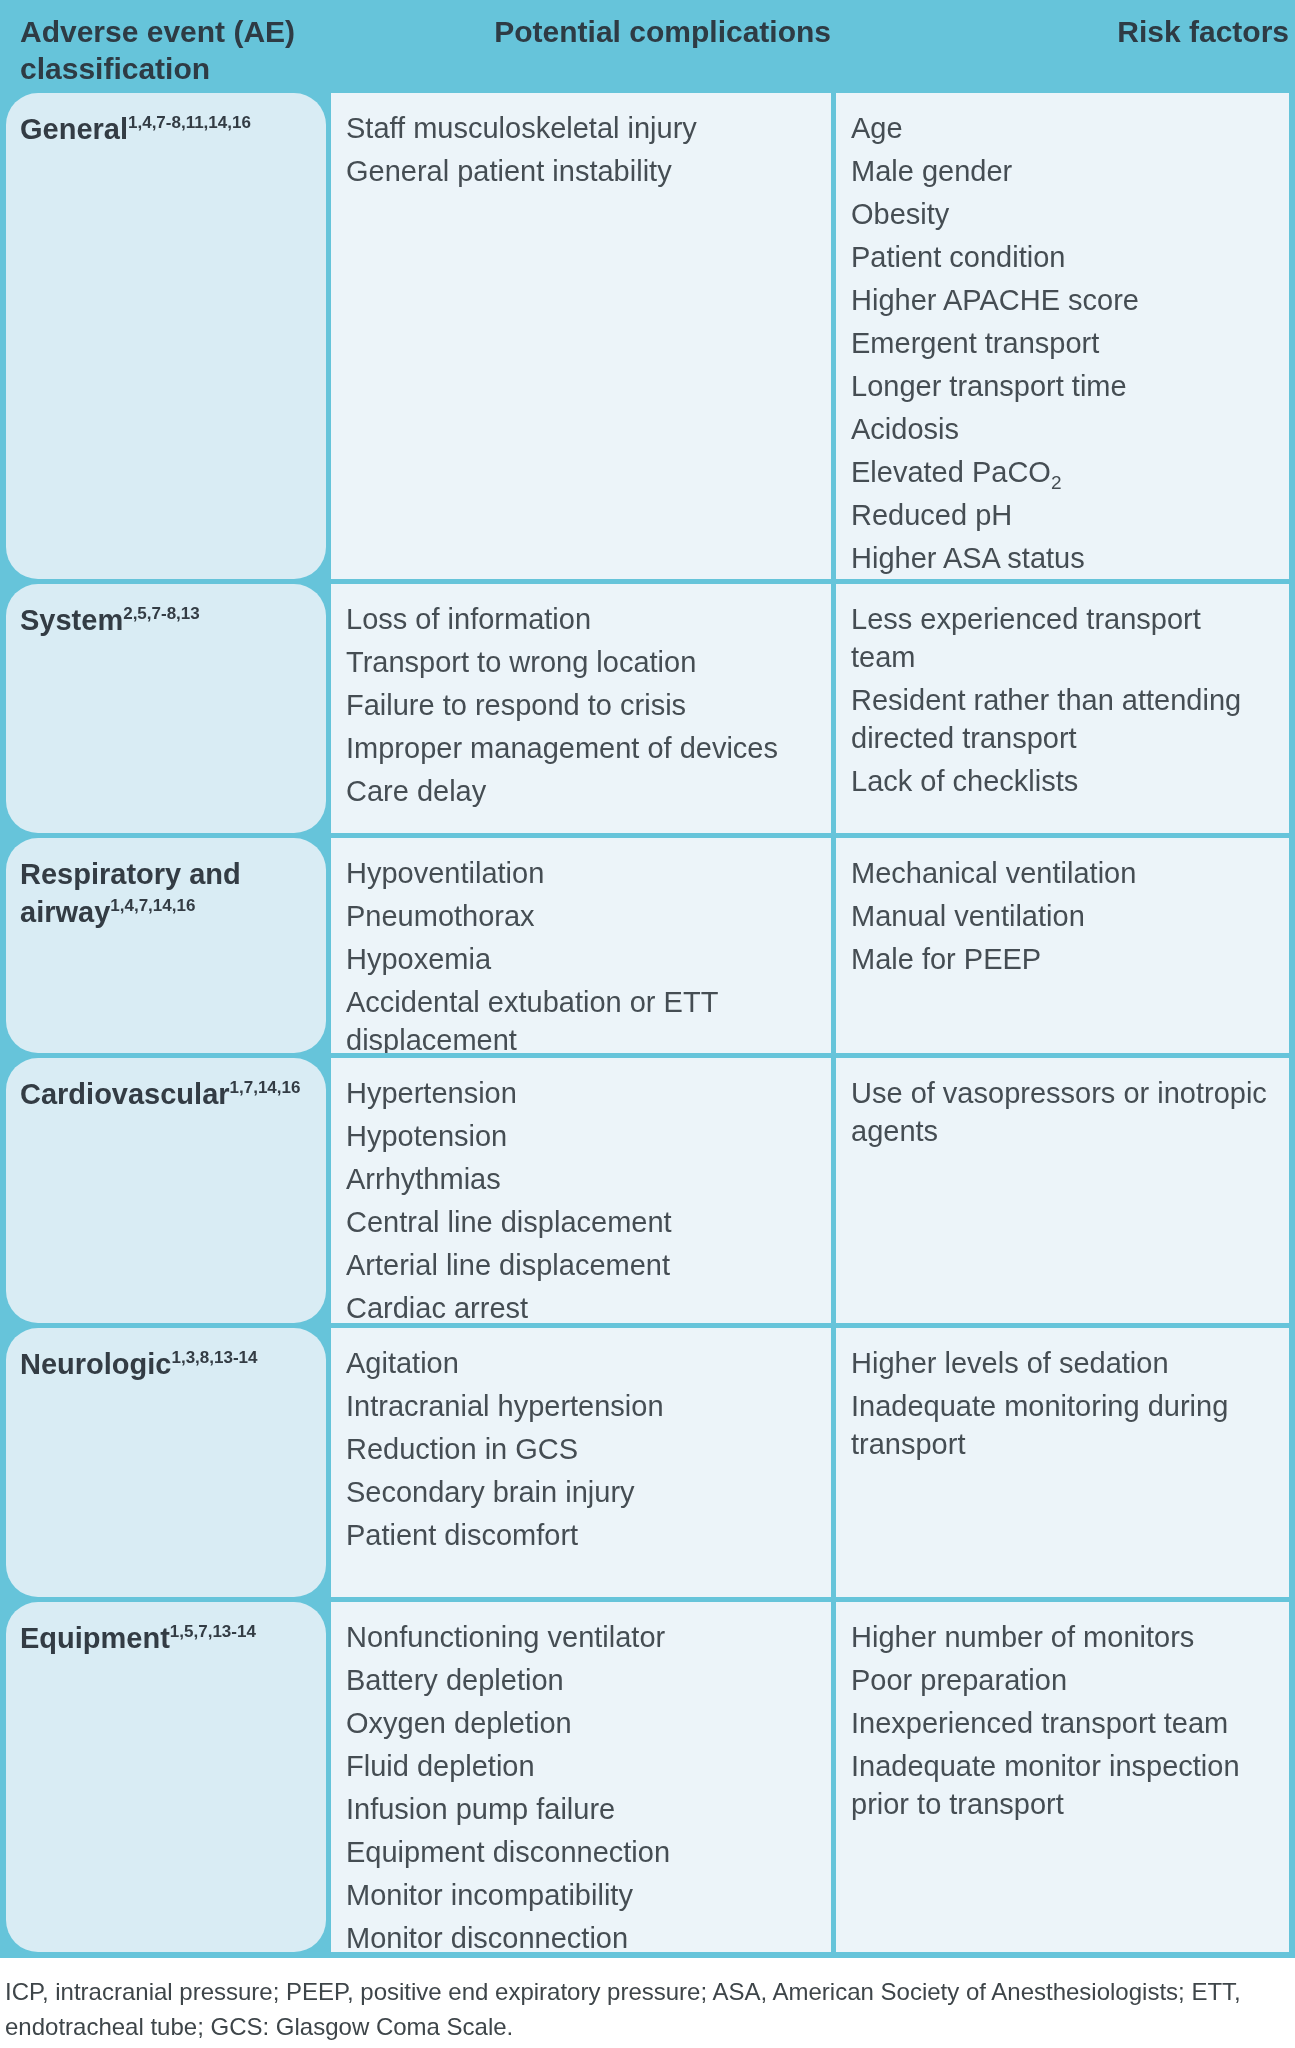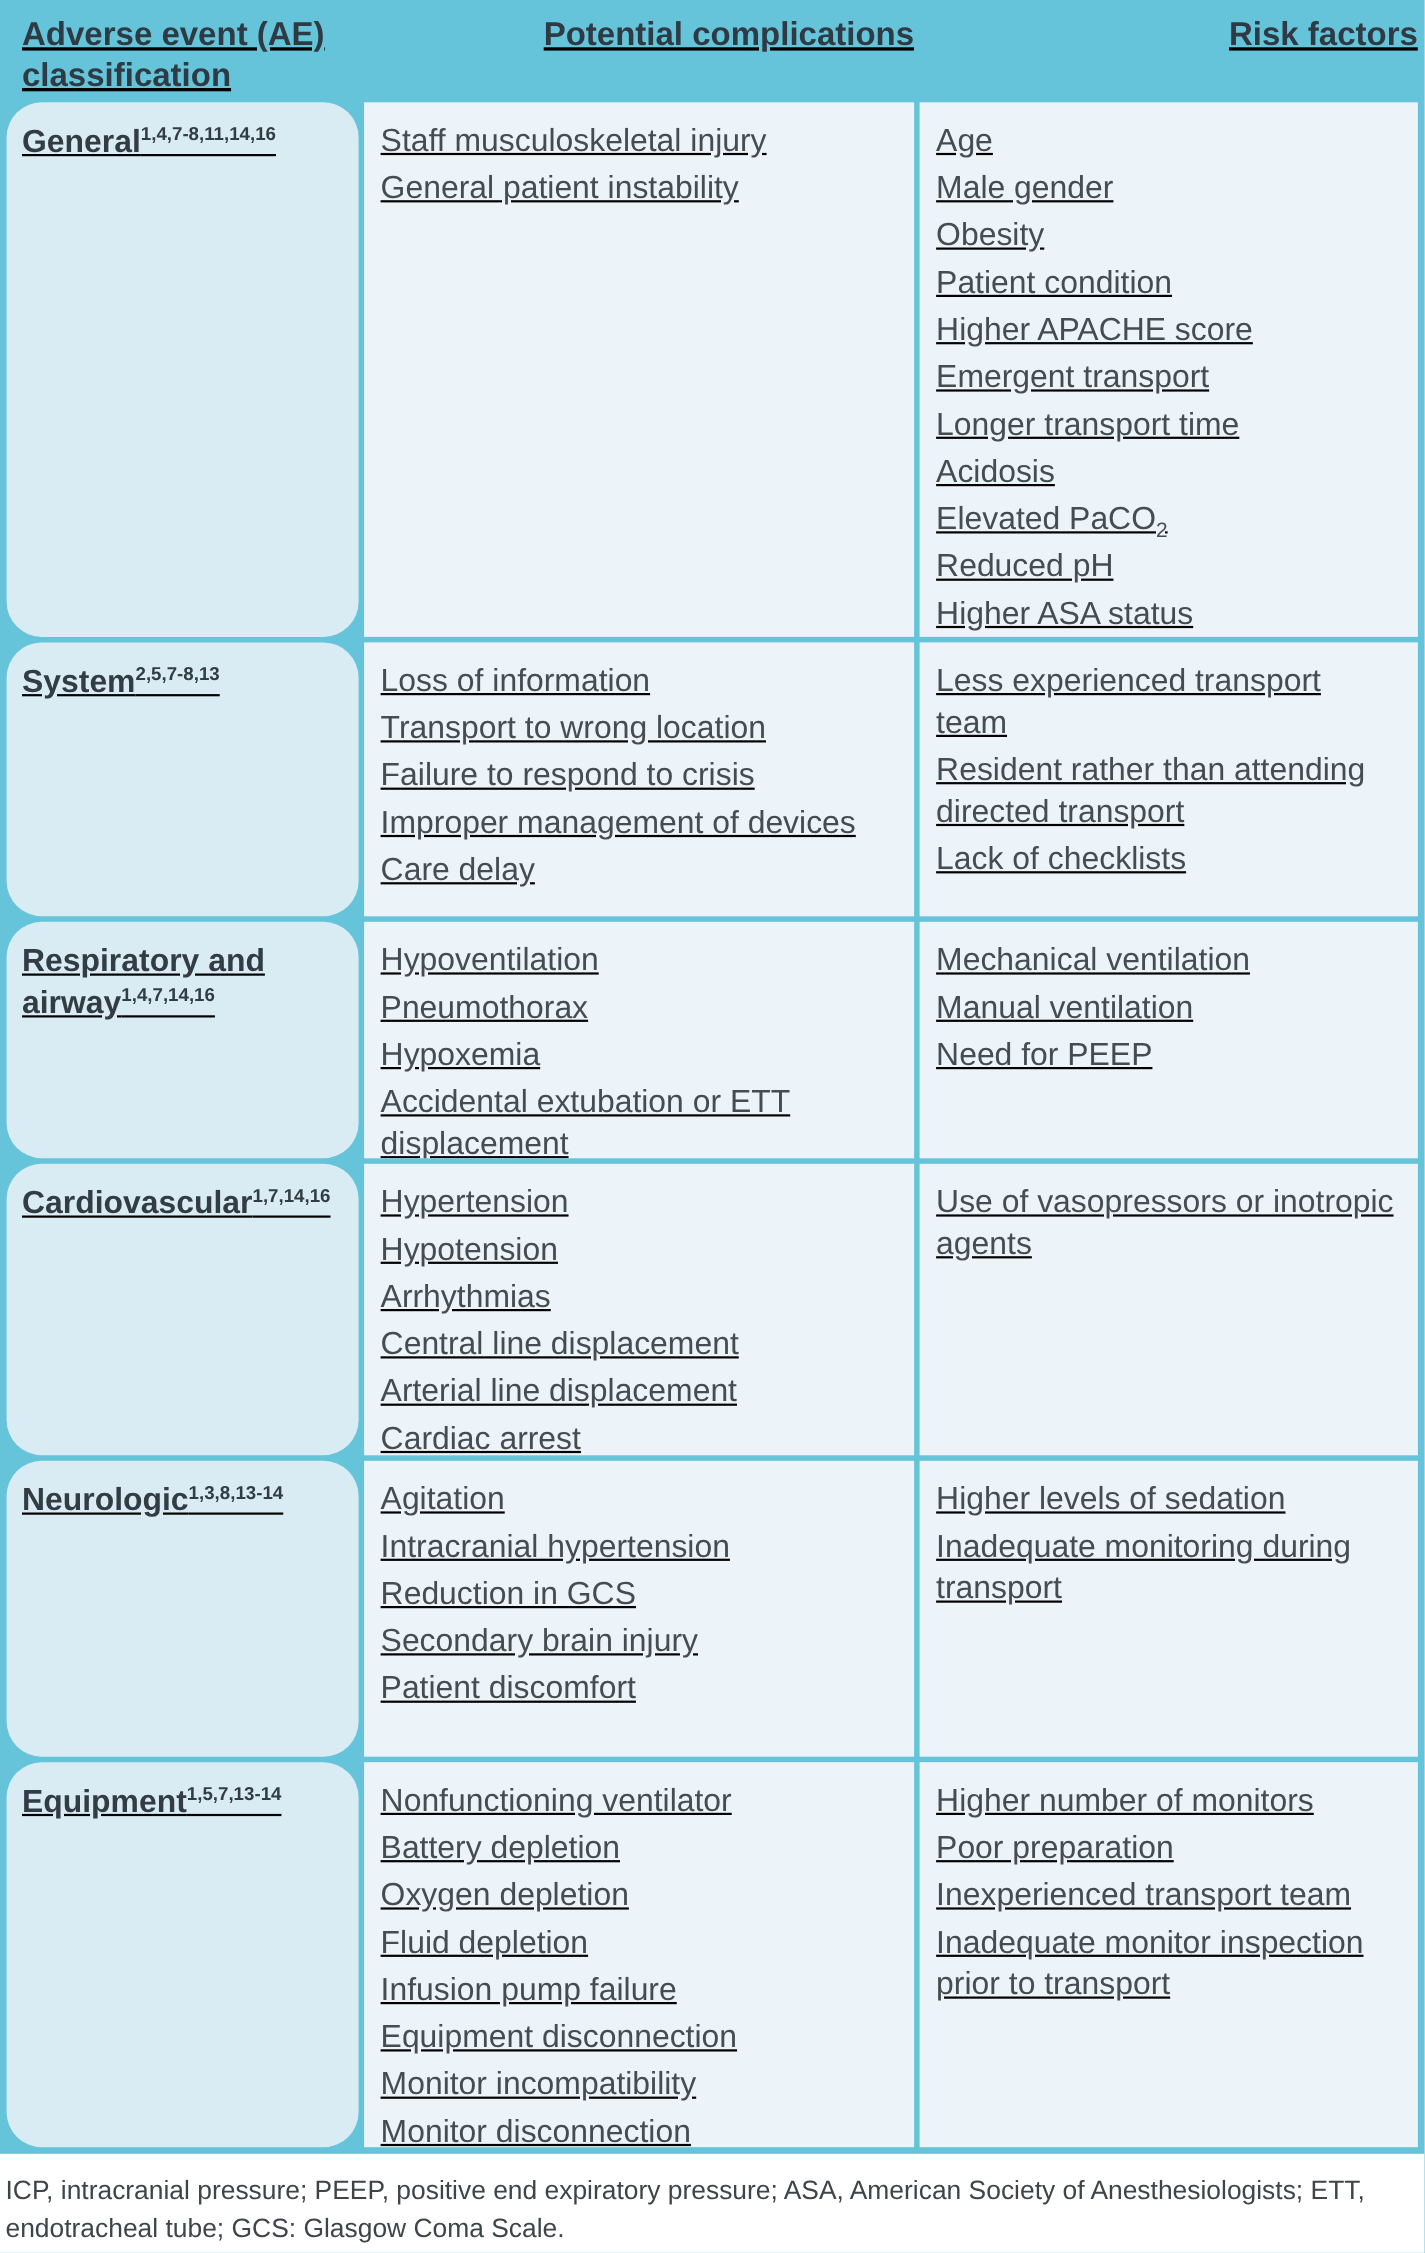--- a/index.html
+++ b/index.html
@@ -10,21 +10,20 @@
   }
   .table{
     display:grid;
     grid-template-columns:320px 500px 453px;
     grid-template-rows:88px 486px 249px 215px 265px 269px 350px;
     gap:5px;
     background:var(--teal,#66c4da);
     padding:0 6px 6px 6px;
     width:1295px;height:1958px;
     box-sizing:border-box;
-    text-decoration:underline;
   }
   .cell{overflow:hidden;box-sizing:border-box;}
   .th{
     background:var(--teal,#66c4da);
     color:var(--header-text,#2e3b44);
     font-weight:bold;font-size:30px;line-height:37px;
     padding-top:13px;
   }
   .th-first{padding-left:14px;padding-right:6px;}
   .th-center{text-align:right;}
@@ -96,21 +95,21 @@
   <div class="cell label-cell"><span>Respiratory and airway</span><sup class="refs">1,4,7,14,16</sup></div>
   <div class="cell data-cell comp">
       <div class="item">Hypoventilation</div>
       <div class="item">Pneumothorax</div>
       <div class="item">Hypoxemia</div>
       <div class="item">Accidental extubation or ETT displacement</div>
     </div>
   <div class="cell data-cell risk">
       <div class="item">Mechanical ventilation</div>
       <div class="item">Manual ventilation</div>
-      <div class="item">Need for PEEP</div>
+      <div class="item">Male for PEEP</div>
     </div>
 
   <div class="cell label-cell"><span>Cardiovascular</span><sup class="refs">1,7,14,16</sup></div>
   <div class="cell data-cell comp">
       <div class="item">Hypertension</div>
       <div class="item">Hypotension</div>
       <div class="item">Arrhythmias</div>
       <div class="item">Central line displacement</div>
       <div class="item">Arterial line displacement</div>
       <div class="item">Cardiac arrest</div>

